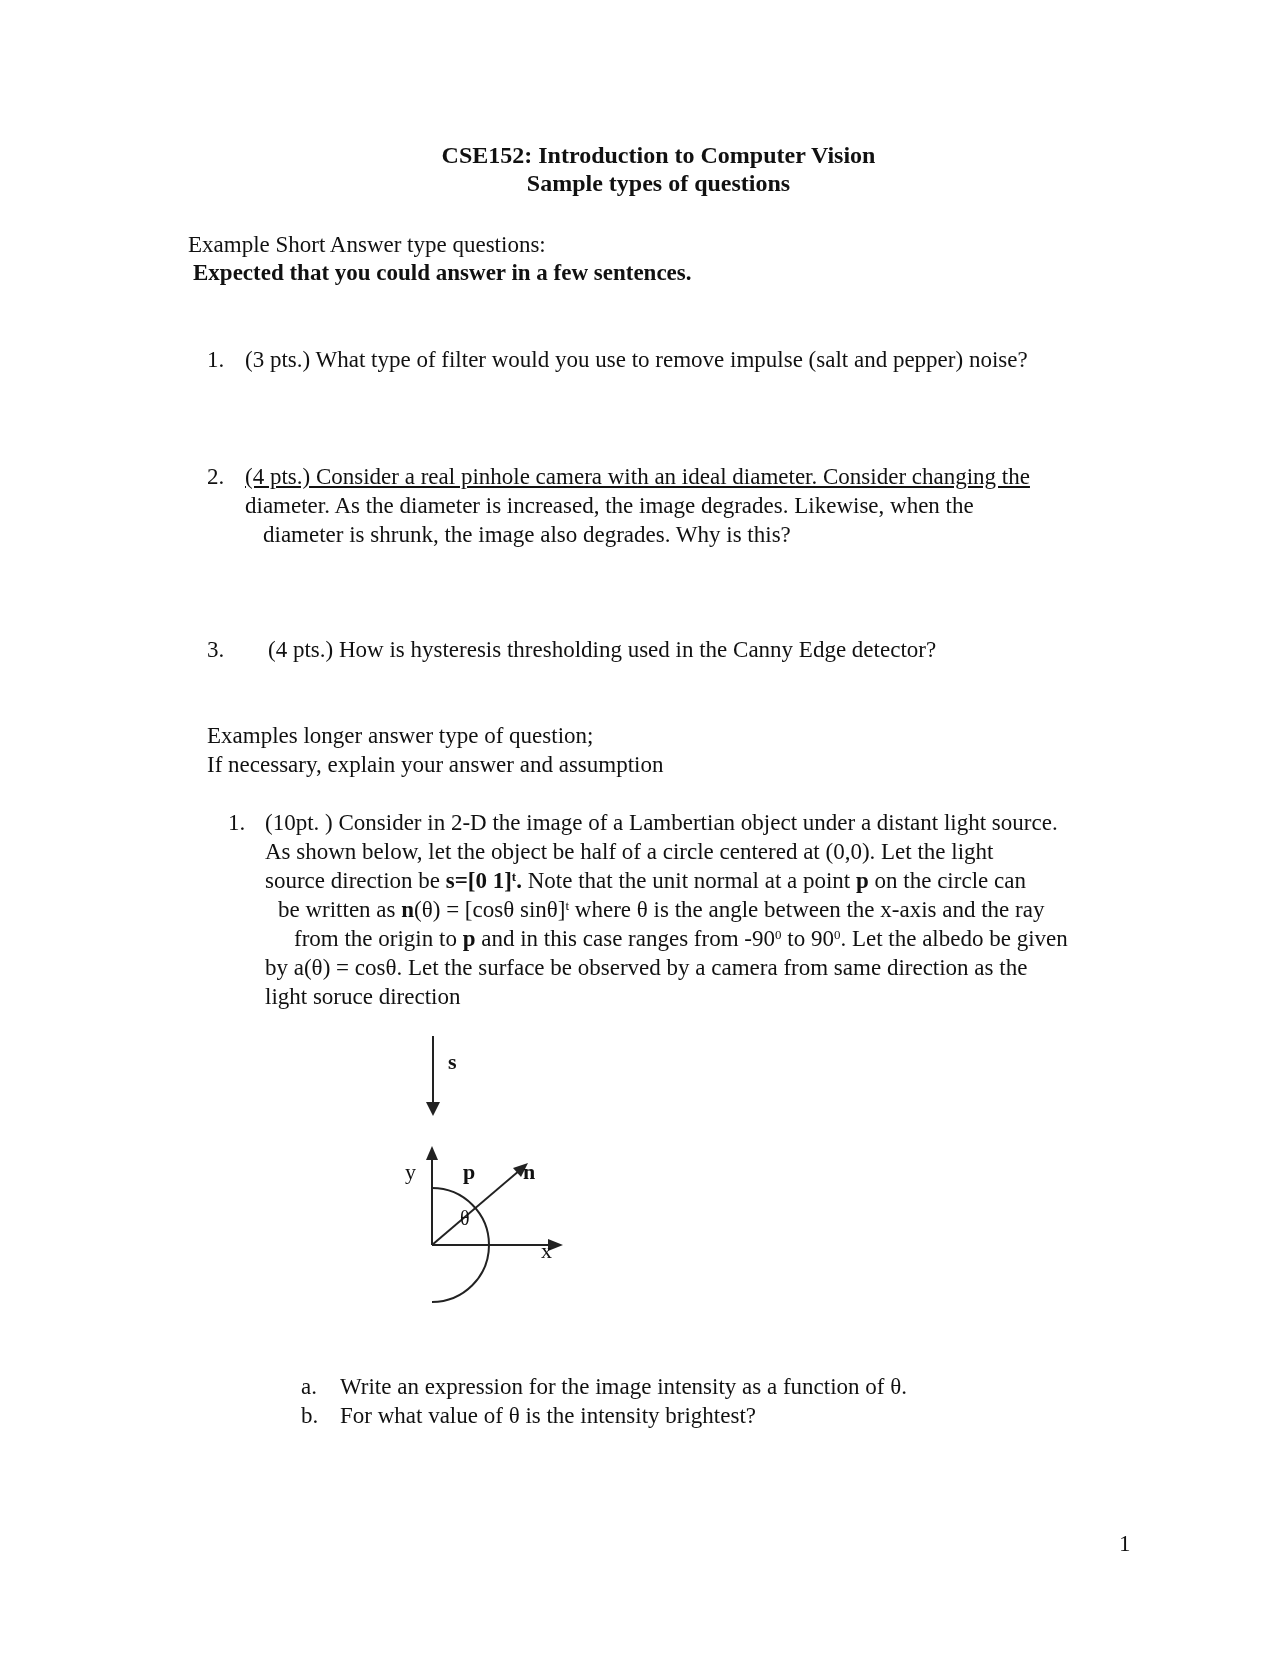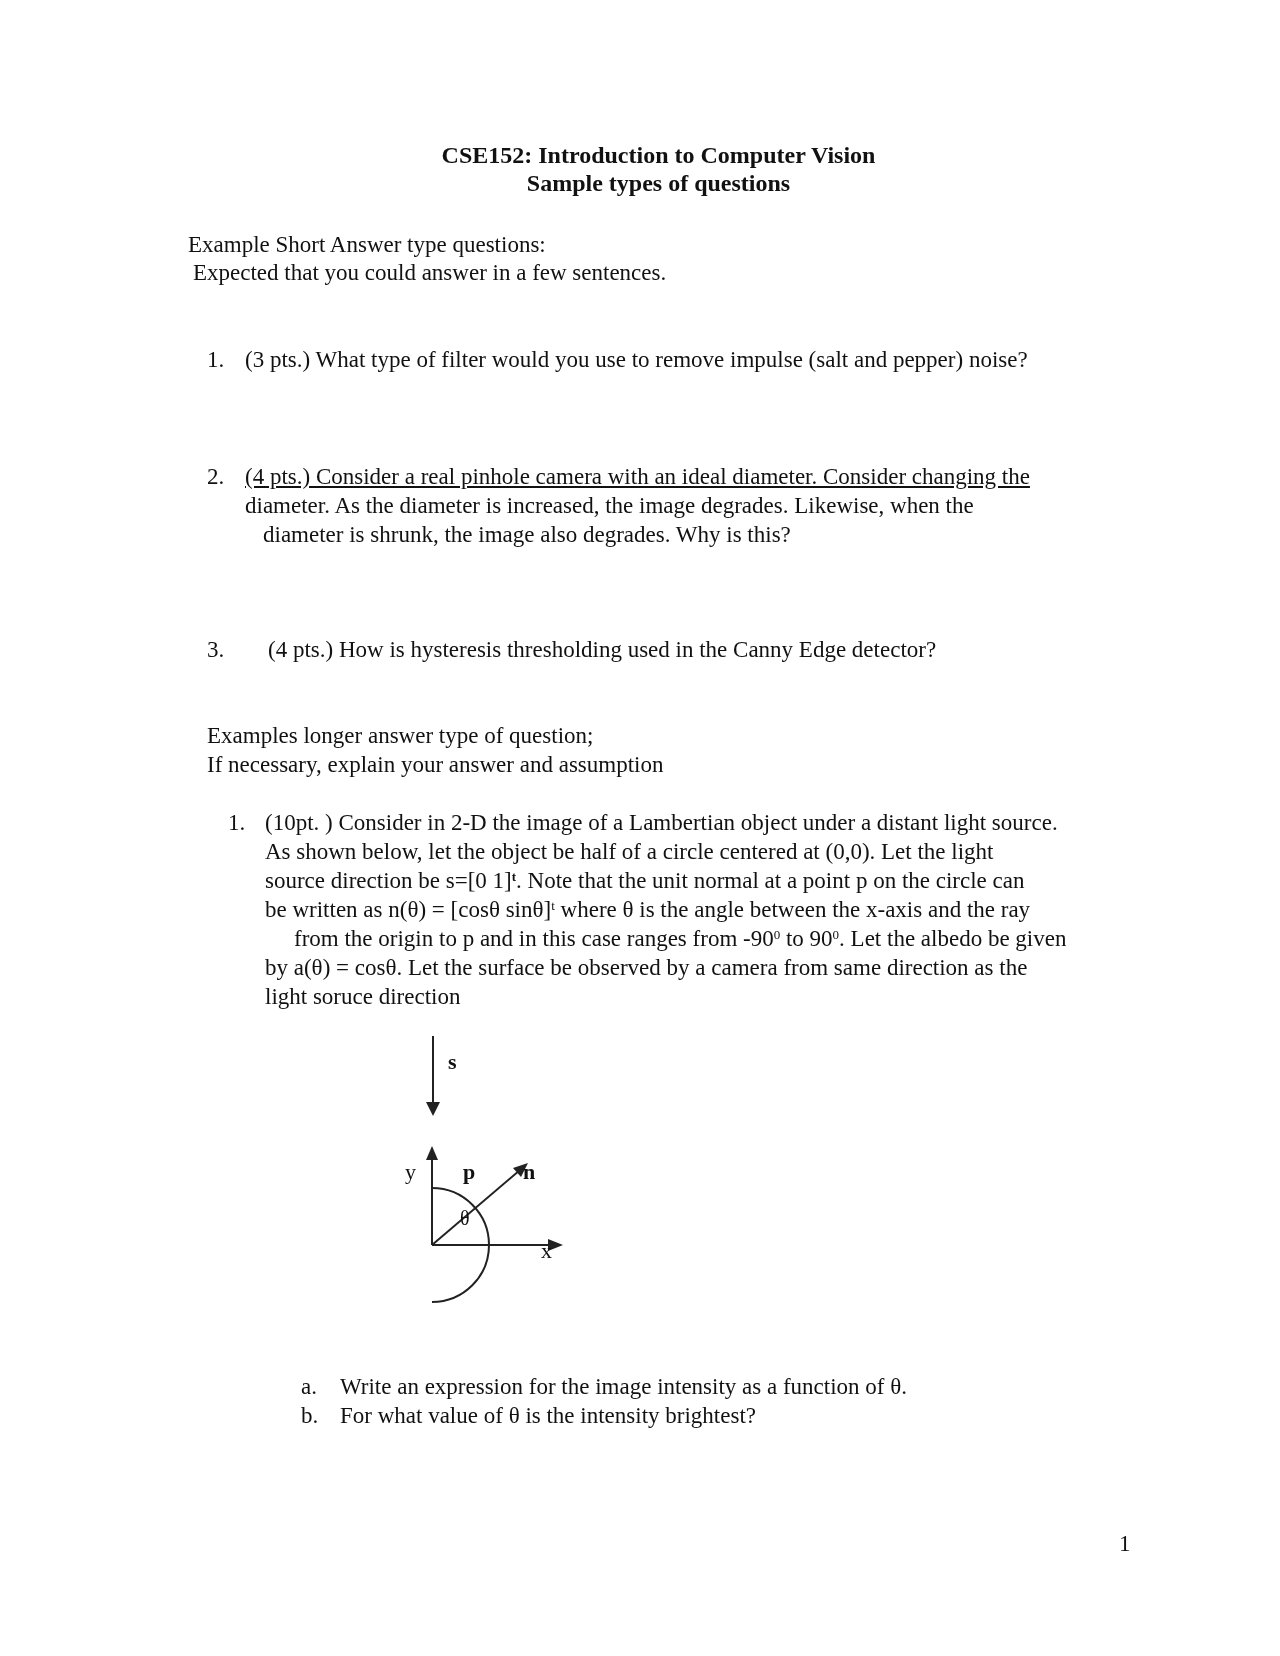--- a/index.html
+++ b/index.html
@@ -2,32 +2,32 @@
 <html><head>
 <meta charset="utf-8">
 <style>
   html, body { margin: 0; padding: 0; background: #ffffff; }
   body { width: 1280px; height: 1656px; position: relative; overflow: hidden;
          font-family: "Liberation Serif", "DejaVu Serif", serif; color: #111; }
   .abs { position: absolute; white-space: nowrap; }
   .title { left: 0; width: 1317px; text-align: center; font-weight: bold; font-size: 24px; line-height: 28px; }
   .txt { font-size: 23px; line-height: 28px; }
   .num { font-size: 23px; line-height: 28px; }
-  b { font-weight: normal; }
+  b { font-weight: bold; }
   sup { font-size: 13px; vertical-align: top; position: relative; top: -4px; }
   svg { position: absolute; }
 </style>
 </head>
 <body>
 
 <div class="abs title" style="top:141px;">CSE152: Introduction to Computer Vision</div>
 <div class="abs title" style="top:169px;">Sample types of questions</div>
 
 <div class="abs txt" style="left:188px; top:231px;">Example Short Answer type questions:</div>
-<div class="abs txt" style="left:193px; top:259px;">Expected that you could answer in a few sentences.</div>
+<div class="abs txt" style="left:193px; top:259px;font-weight:bold;">Expected that you could answer in a few sentences.</div>
 
 <div>
   <div class="abs num" style="left:207px; top:346px;">1.</div>
   <div class="abs txt" style="left:245px; top:346px;">(3 pts.) What type of filter would you use to remove impulse (salt and pepper) noise?</div>
 </div>
 
 <div>
   <div class="abs num" style="left:207px; top:463px;">2.</div>
   <div class="abs txt" style="left:245px; top:463px;text-decoration:underline;">(4 pts.)  Consider a real pinhole camera with an ideal diameter.  Consider changing the</div>
   <div class="abs txt" style="left:245px; top:492px;">diameter.  As the diameter is increased, the image degrades.  Likewise, when the</div>
@@ -40,21 +40,21 @@
 </div>
 
 <div class="abs txt" style="left:207px; top:722px;">Examples longer answer type of question;</div>
 <div class="abs txt" style="left:207px; top:751px;">If necessary, explain your answer and assumption</div>
 
 <div>
   <div class="abs num" style="left:228px; top:809px;">1.</div>
   <div class="abs txt" style="left:265px; top:809px;">(10pt. ) Consider in 2-D the image of a Lambertian object under a distant light source.</div>
   <div class="abs txt" style="left:265px; top:838px;">As shown below, let the object be half of a circle centered at (0,0).  Let the light</div>
   <div class="abs txt" style="left:265px; top:867px;"><span>source direction be </span><b>s=[0 1]</b><sup style="font-weight:bold;">t</sup><b>.</b><span>  Note that the unit normal at a point </span><b>p</b><span> on the circle can</span></div>
-  <div class="abs txt" style="left:265px; top:896px;text-align:right;"><span>be written as </span><b>n</b><span>(θ) = [cosθ sinθ]</span><sup>t</sup><span>  where θ is the angle between the x-axis and the ray</span></div>
+  <div class="abs txt" style="left:278px; top:896px;text-align:right;"><span>be written as </span><b>n</b><span>(θ) = [cosθ sinθ]</span><sup>t</sup><span>  where θ is the angle between the x-axis and the ray</span></div>
   <div class="abs txt" style="left:265px; top:925px;margin-left:29px;"><span>from the origin to </span><b>p</b><span> and in this case ranges from -90</span><sup>0</sup><span> to 90</span><sup>0</sup><span>.  Let the albedo be given</span></div>
   <div class="abs txt" style="left:265px; top:954px;">by a(θ) = cosθ. Let the surface be observed by a camera from same direction as the</div>
   <div class="abs txt" style="left:265px; top:983px;">light soruce direction</div>
 </div>
 
 <div>
   <svg width="30" height="90" style="left:418px; top:1030px;" viewBox="0 0 30 90">
     <line x1="15" y1="6" x2="15" y2="74" stroke="#222" stroke-width="2"></line>
     <polygon points="8,72 22,72 15,86" fill="#222"></polygon>
   </svg>

